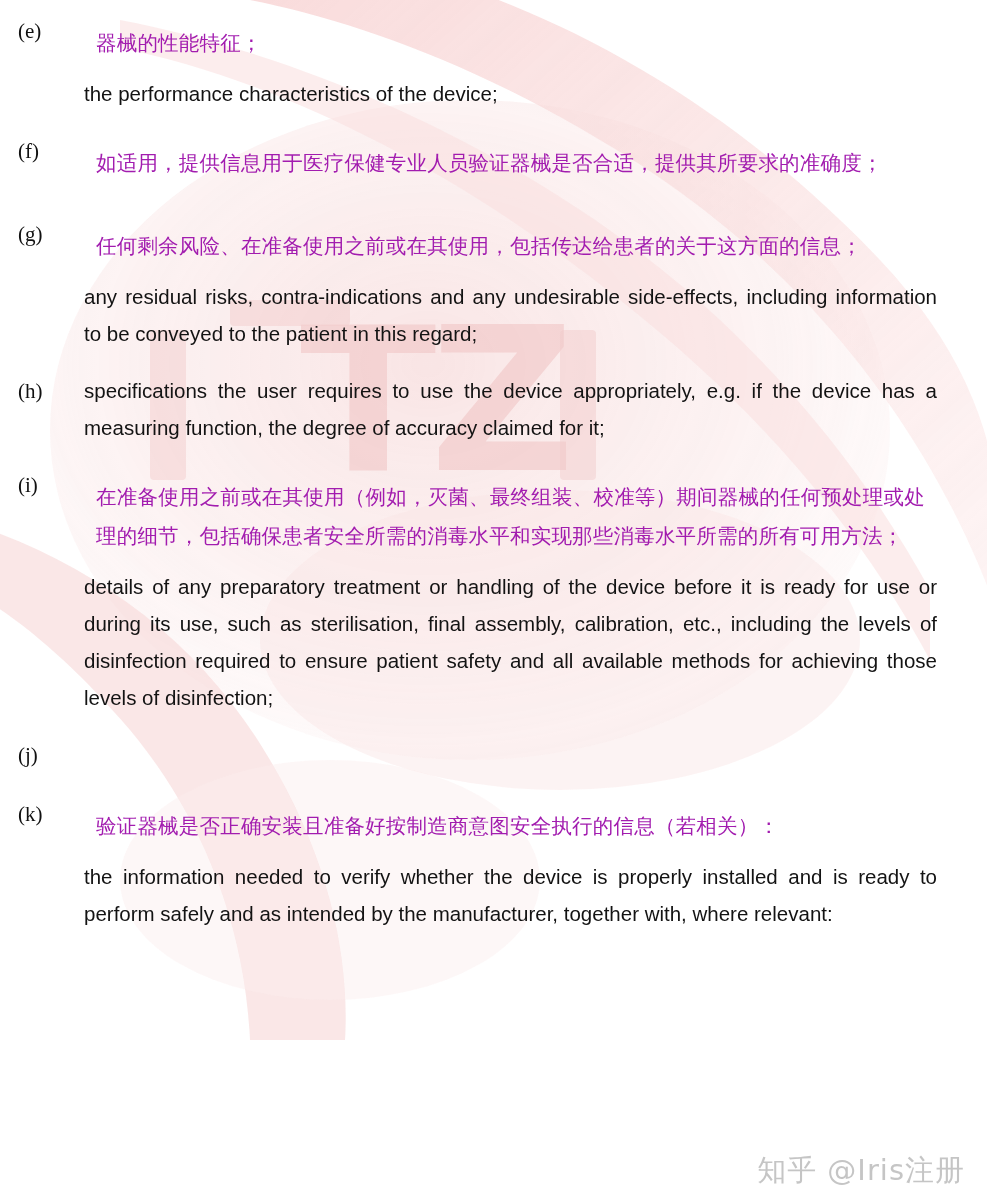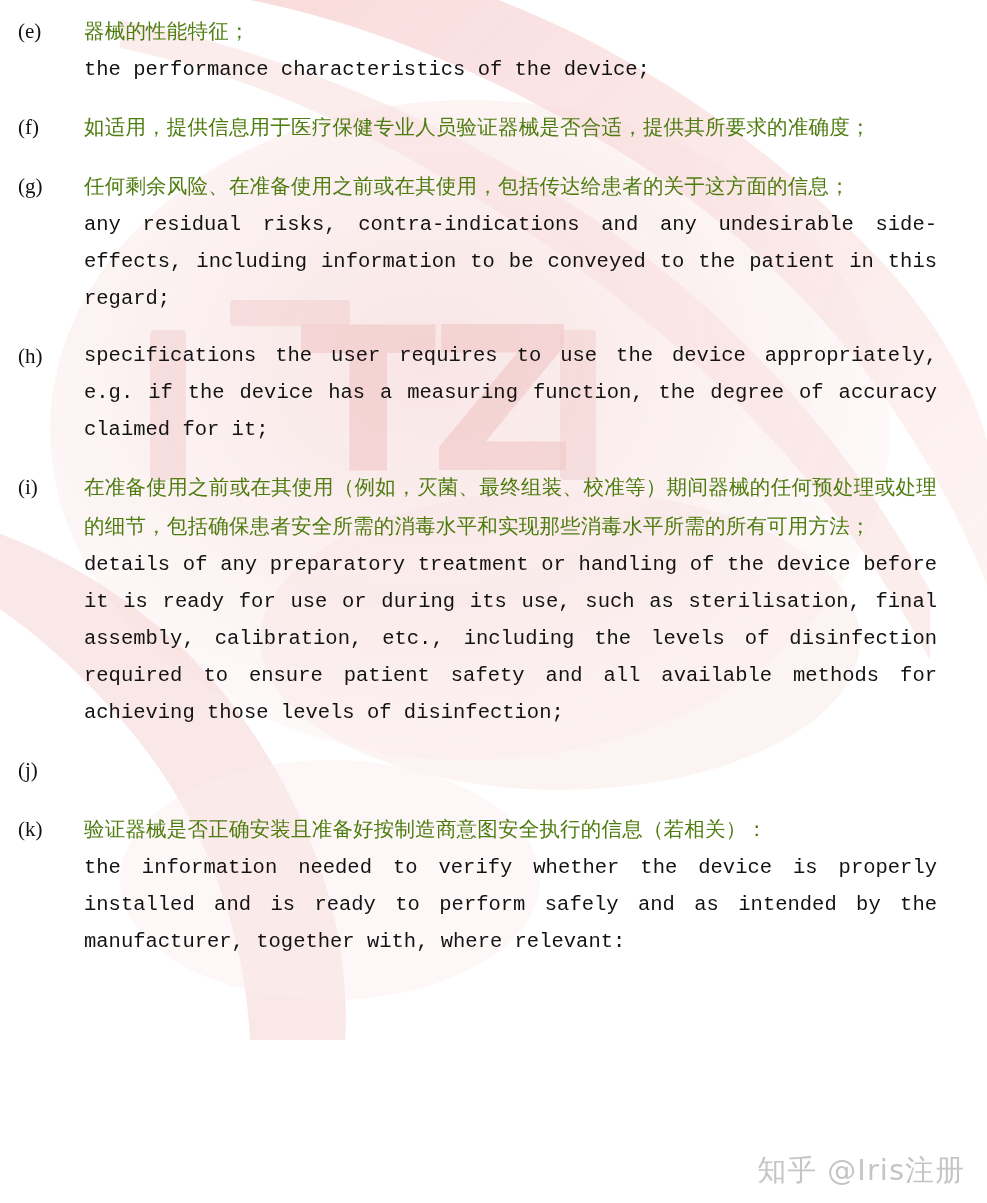--- a/index.html
+++ b/index.html
@@ -65,31 +65,31 @@
   .clause-body {
     flex: 1 1 auto;
     min-width: 0;
   }
 
   .cn {
     font-family: "DejaVu Sans", "Liberation Sans", sans-serif;
     font-size: 20.5px;
     line-height: 39px;
     letter-spacing: 0.2px;
-    color: #4d7c0f;
+    color: #a21caf;
     text-align: justify;
     text-align-last: left;
-    margin: 0;
+    margin: 12px;
   }
   .cn.justify-all {
     text-align: justify;
   }
 
   .en {
-    font-family: Liberation Mono, monospace;
+    font-family: Liberation Sans, sans-serif;
     font-size: 20.5px;
     line-height: 37px;
     color: #131313;
     margin: 0;
     text-align: justify;
     text-align-last: left;
   }
   .en.stretch {
     text-align: justify;
   }

